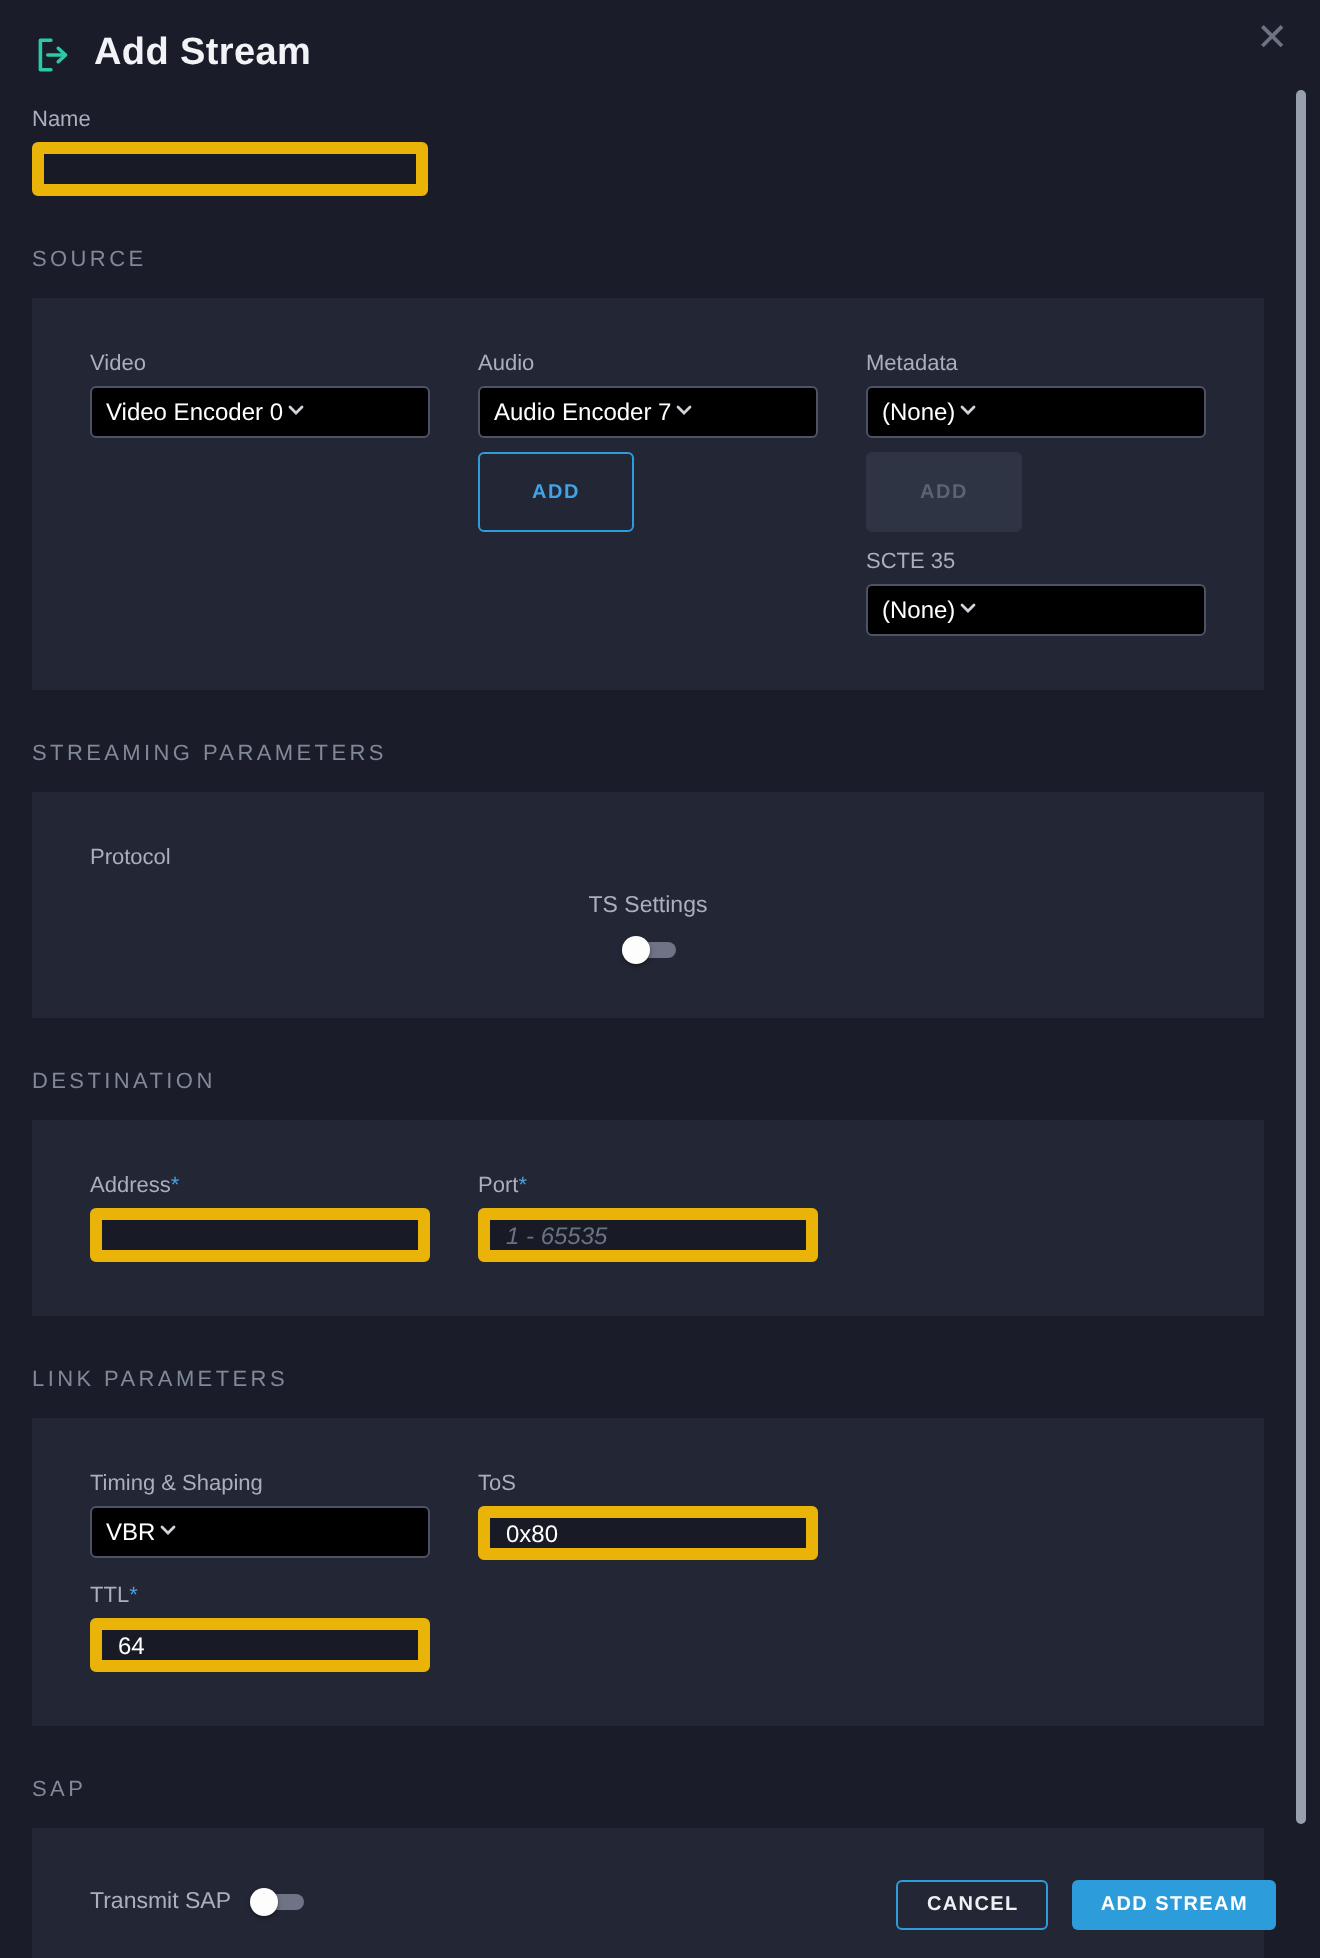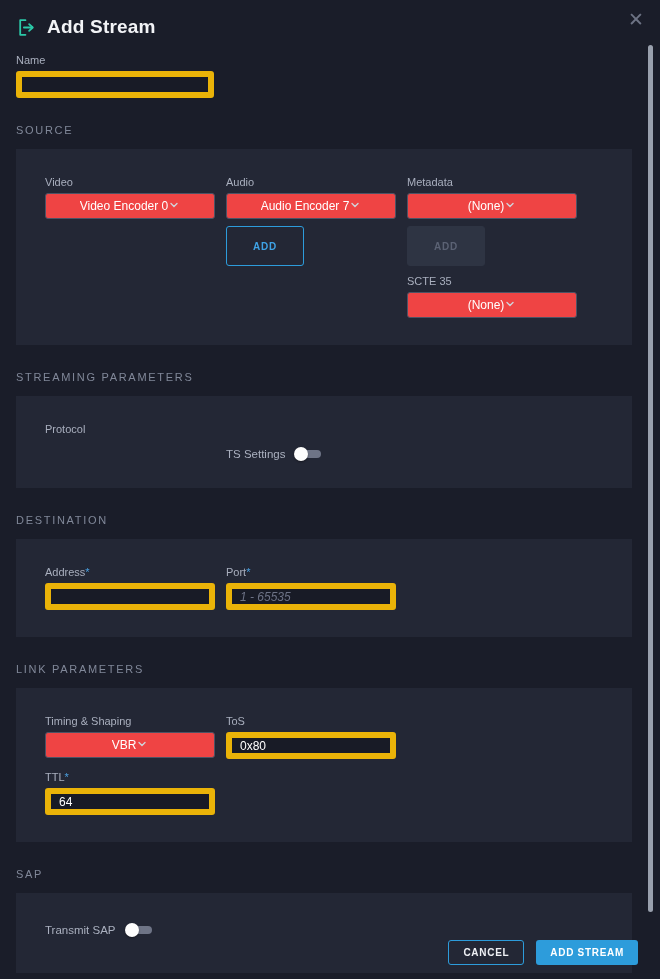--- a/index.html
+++ b/index.html
@@ -30,39 +30,39 @@
   input.text.w170 { width: 170px; }
   .section-title {
     font-size: 11px; letter-spacing: 1.7px; color: #818899;
     margin: 26px 0 13px 0; padding: 0 16px;
   }
   .panel {
     background: #232735;
     margin: 0 28px 0 16px;
     padding: 27px 29px;
   }
-  .row { display: flex; gap: 11px; }
+  .row { display: flex; gap: 24px; }
   .row + .row { margin-top: 12px; }
   .col { flex: 0 0 170px; }
   .select {
-    display: flex; align-items: center; justify-content: center;
-    height: 26px; background: #ef4444; border: 1px solid #4d5365; border-radius: 3px;
+    display: flex; align-items: center; justify-content: flex-start;
+    height: 26px; background: #000000; border: 1px solid #4d5365; border-radius: 3px;
     padding: 0 7px; font-size: 12px; color: #fff; cursor: pointer;
   }
   .select .sel-text { overflow: hidden; white-space: nowrap; }
   .add-btn {
     display: block; margin-top: 7px; width: 78px; height: 40px;
     background: transparent; border: 1px solid #2d9cdb; border-radius: 3px;
     color: #3fa3e6; font-size: 10px; font-weight: 700; letter-spacing: .8px;
     font-family: inherit; cursor: pointer;
   }
   .add-btn.disabled { background: #2e3443; border: 1px solid #2e3443; color: #5b6274; cursor: default; }
   .sub-field { margin-top: 9px; }
   .toggle-row { display: flex; align-items: center; gap: 9px; }
-  .toggle-row.offset { margin-top: 24px; }
+  .toggle-row.offset { margin-top: 24px; flex-direction: column; }
   .toggle-label { font-size: 11.5px; color: #aab0bf; }
   .toggle { position: relative; width: 27px; height: 14px; display: inline-block; cursor: pointer; }
   .toggle .track { position: absolute; left: 6px; top: 3px; width: 21px; height: 8px; background: #6e7486; border-radius: 4px; }
   .toggle .knob { position: absolute; left: 0; top: 0; width: 14px; height: 14px; background: #fdfdfd; border-radius: 50%; box-shadow: 0 1px 2px rgba(0,0,0,.4); }
   .footer { position: absolute; right: 22px; bottom: 14px; display: flex; gap: 12px; }
   .btn {
     height: 25px; font-size: 10px; font-weight: 700; letter-spacing: .7px;
     border-radius: 3px; font-family: inherit; cursor: pointer; padding: 0 14px;
   }
   .btn-cancel { background: transparent; border: 1px solid #2d9cdb; color: #eef0f4; }

